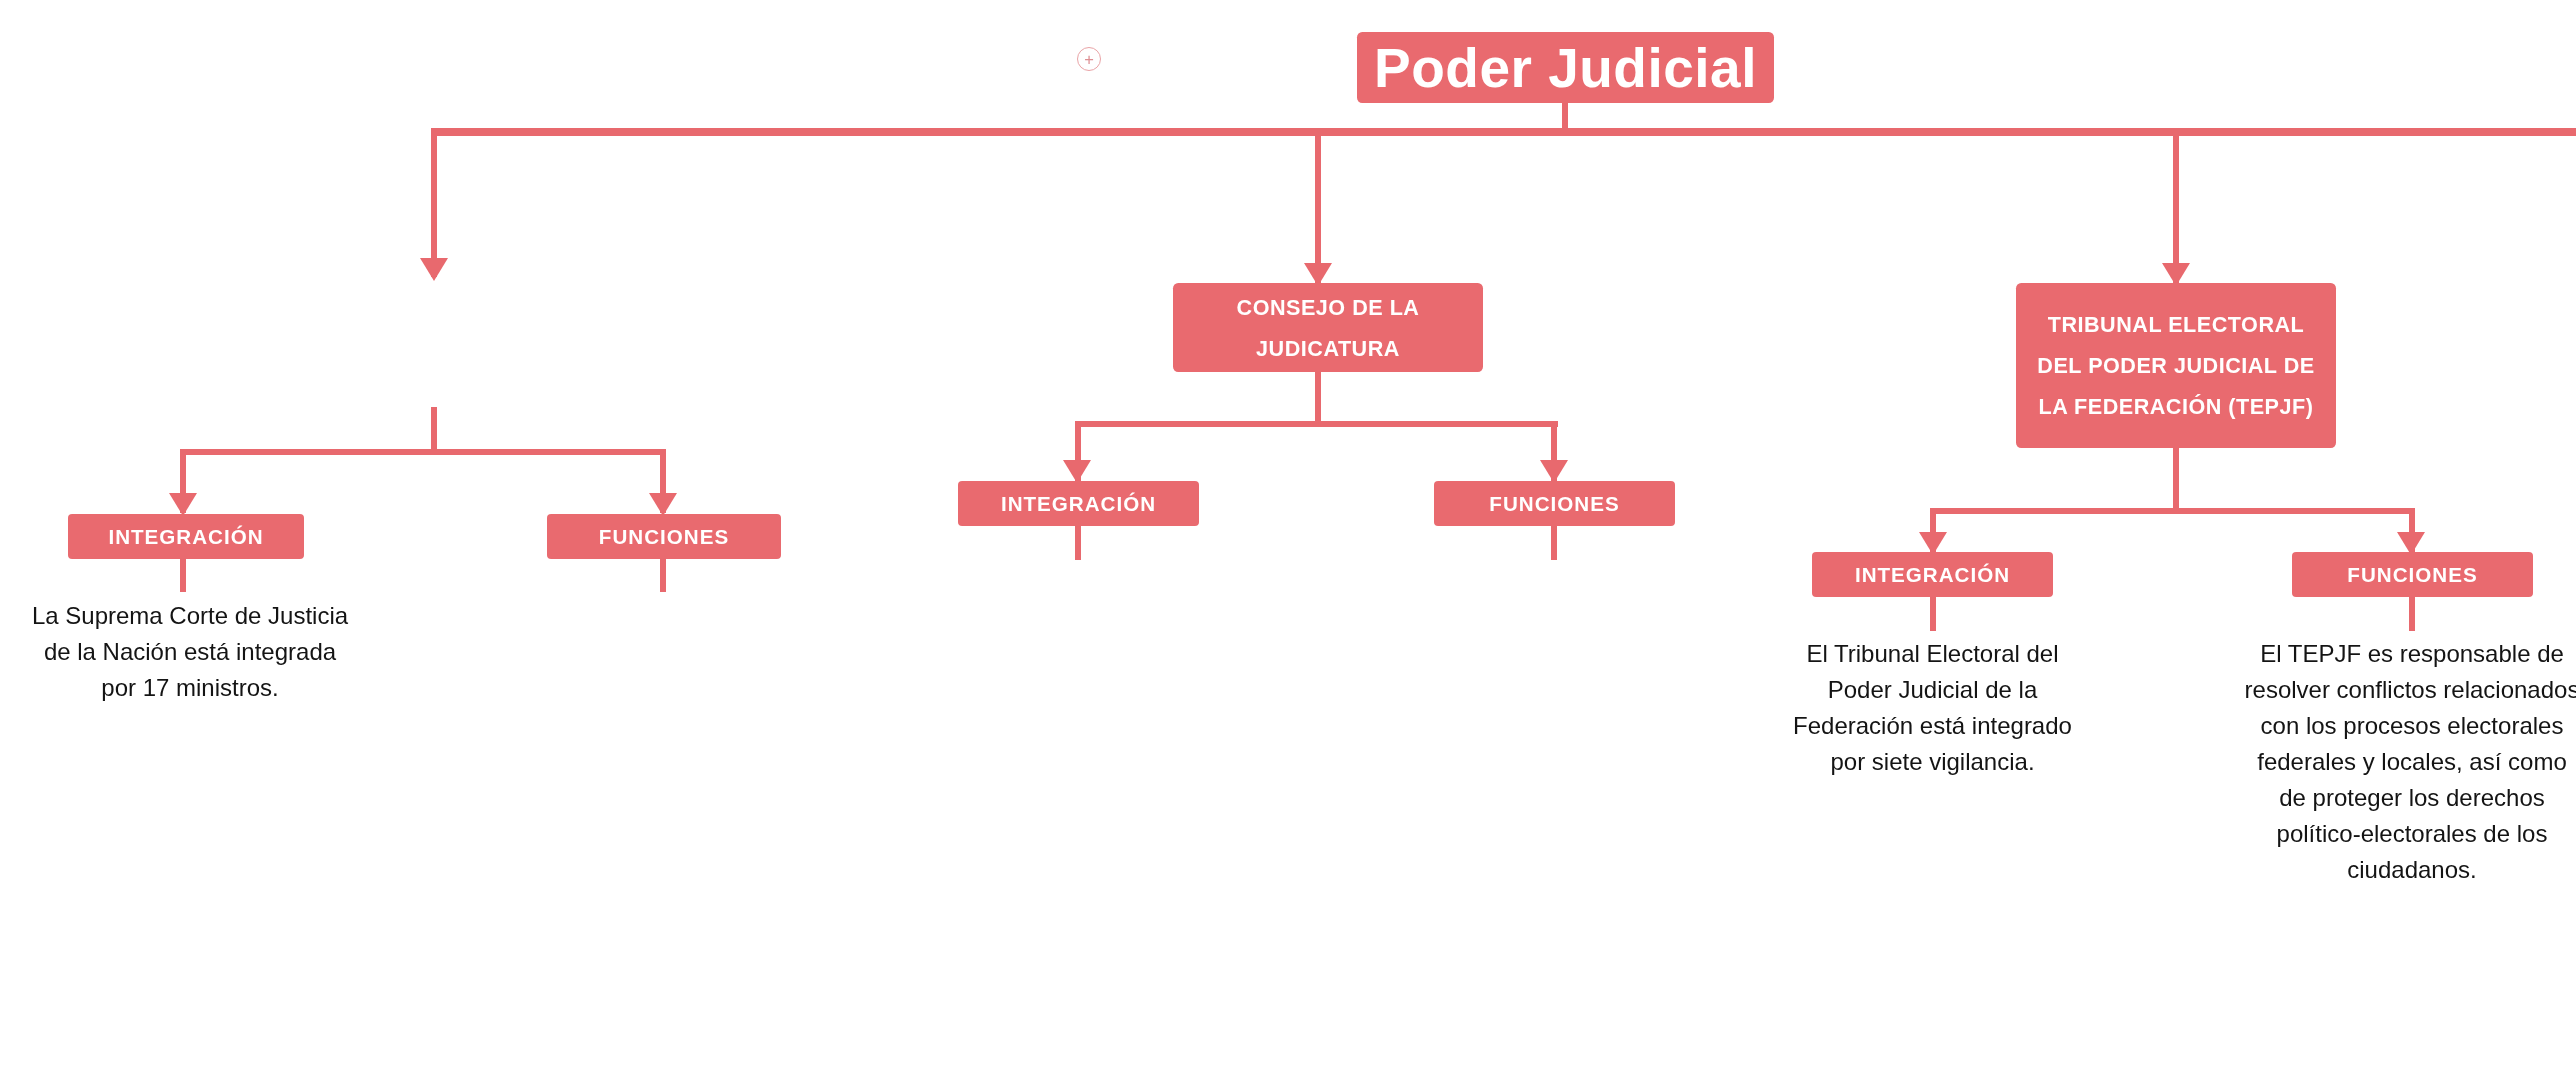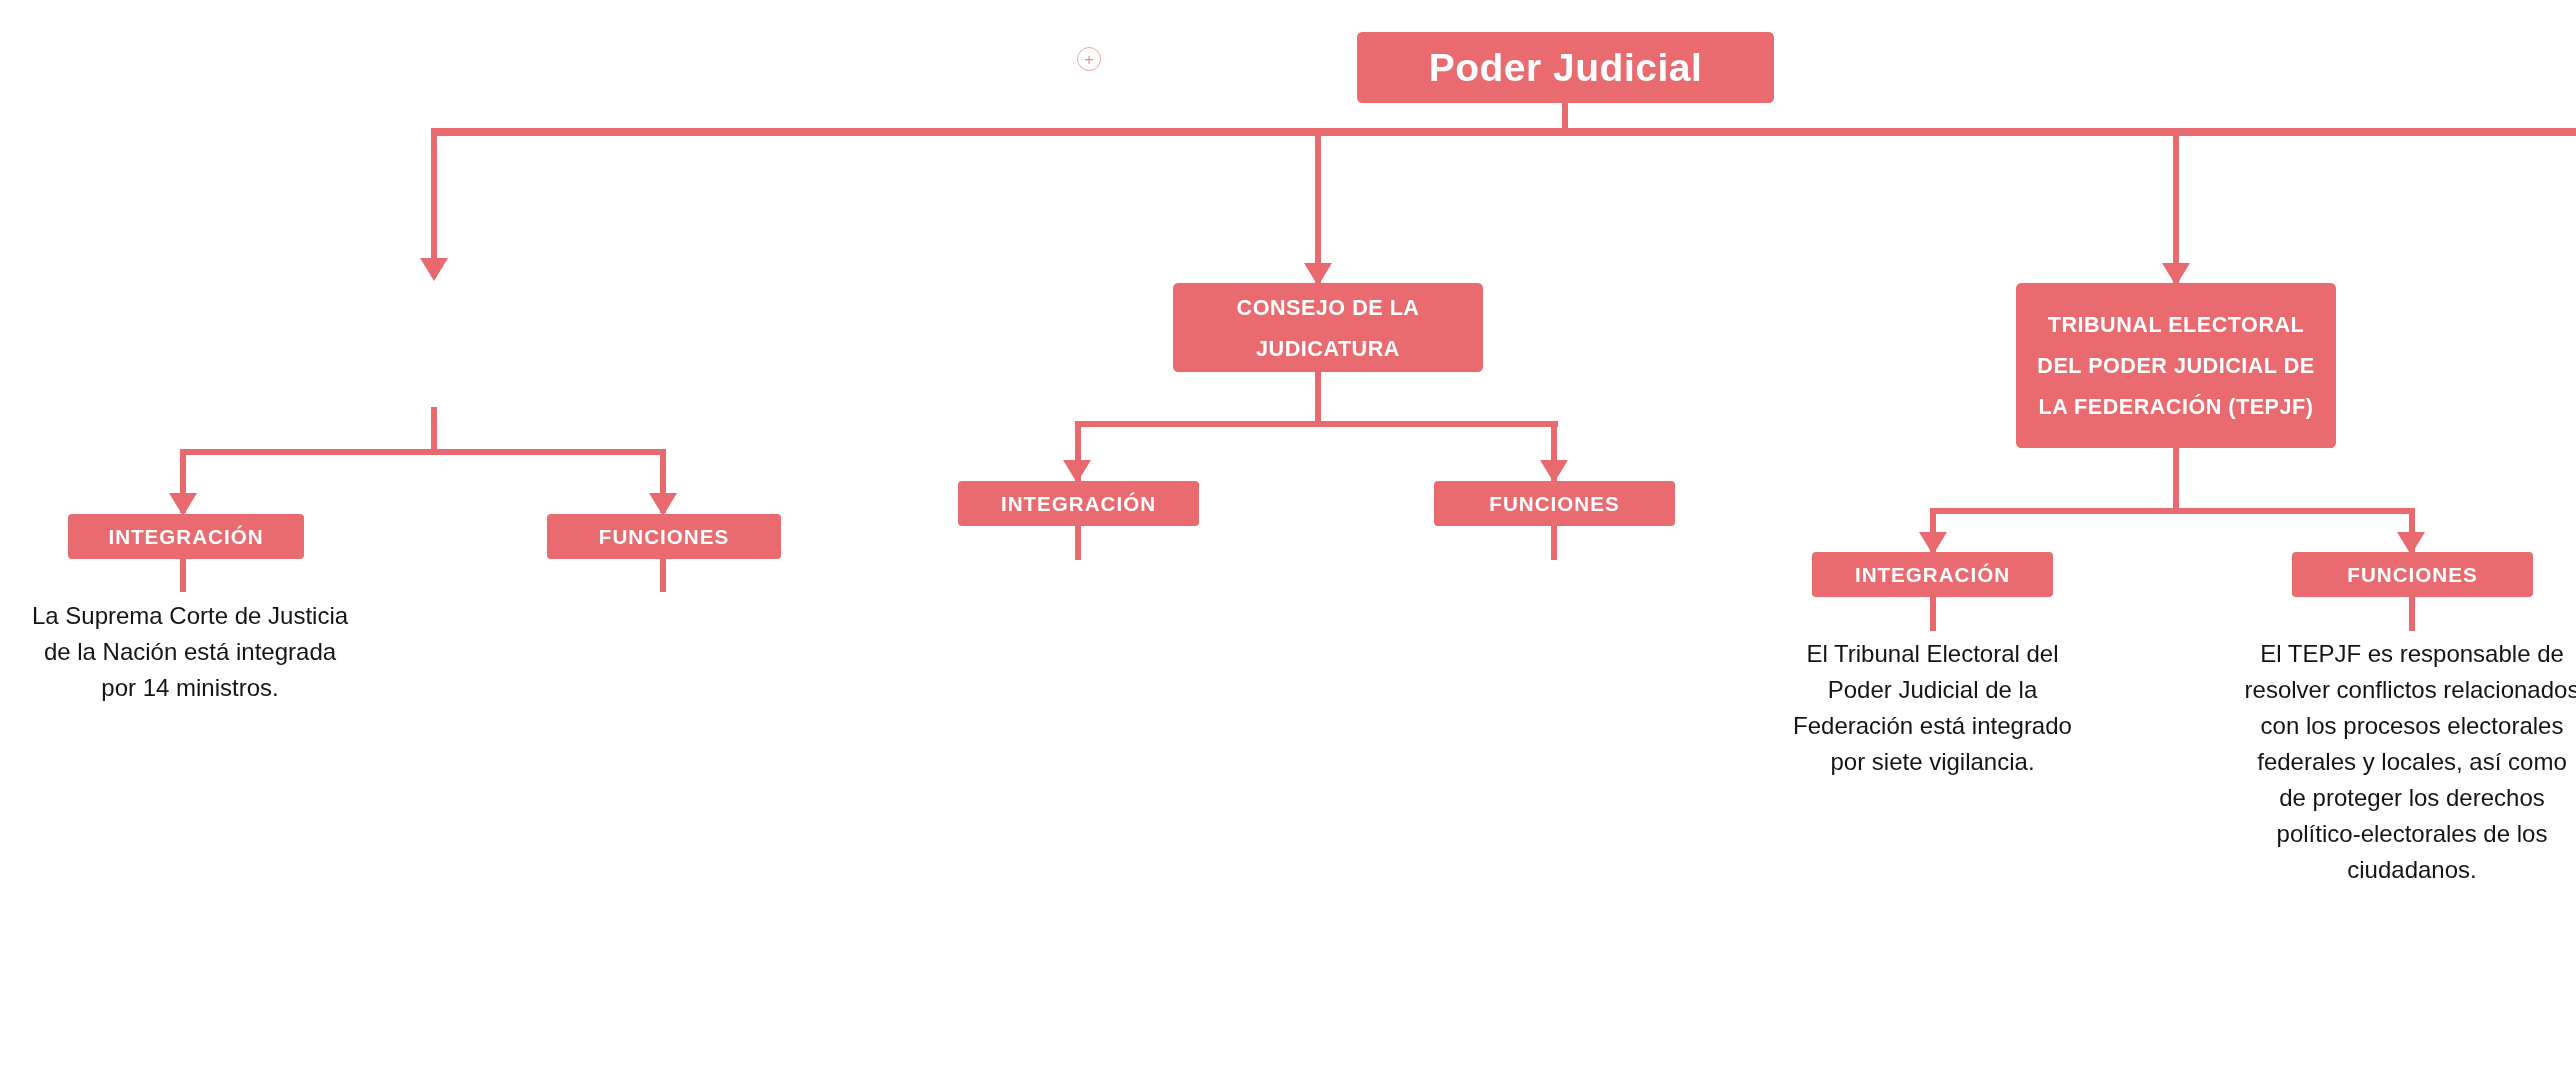--- a/index.html
+++ b/index.html
@@ -23,21 +23,21 @@
   .node{
     position:absolute;
     background:var(--accent);
     color:#ffffff;
     font-weight:bold;
     display:flex;align-items:center;justify-content:center;
     text-align:center;
     border-radius:5.2px;
     letter-spacing:0.5px;
   }
-  .root-node{font-size:39px;line-height:52px;}
+  .root-node{font-size:55px;line-height:52px;}
   .branch-node{font-size:21.6px;line-height:41px;padding:0 14.4px;}
   .sub-label{font-size:20.6px;line-height:25px;letter-spacing:1px;border-radius:4.1px;}
   .para{
     position:absolute;
     color:var(--ink);
     font-size:24px;line-height:36px;
     text-align:center;
   }
   .line{position:absolute;background:var(--accent-line);}
   .tri{
@@ -124,21 +124,21 @@
 
   <div class="line b1-stem"></div>
   <div class="tri b1-tri"></div>
   <div class="line b1-stem2"></div>
   <div class="line b1-childbar"></div>
 
   <div class="line b1c1-v"></div>
   <div class="tri b1c1-tri"></div>
   <div class="node sub-label b1c1-label">INTEGRACIÓN</div>
   <div class="line b1c1-stem"></div>
-  <div class="para b1c1-para">La Suprema Corte de Justicia de la Nación está integrada por 14 ministros.</div>
+  <div class="para b1c1-para">La Suprema Corte de Justicia de la Nación está integrada por 17 ministros.</div>
 
   <div class="line b1c2-v"></div>
   <div class="tri b1c2-tri"></div>
   <div class="node sub-label b1c2-label">FUNCIONES</div>
   <div class="line b1c2-stem"></div>
 
   <div class="line b2-stem"></div>
   <div class="tri b2-tri"></div>
   <div class="node branch-node b2-box">CONSEJO DE LA JUDICATURA</div>
   <div class="line b2-stem2"></div>

